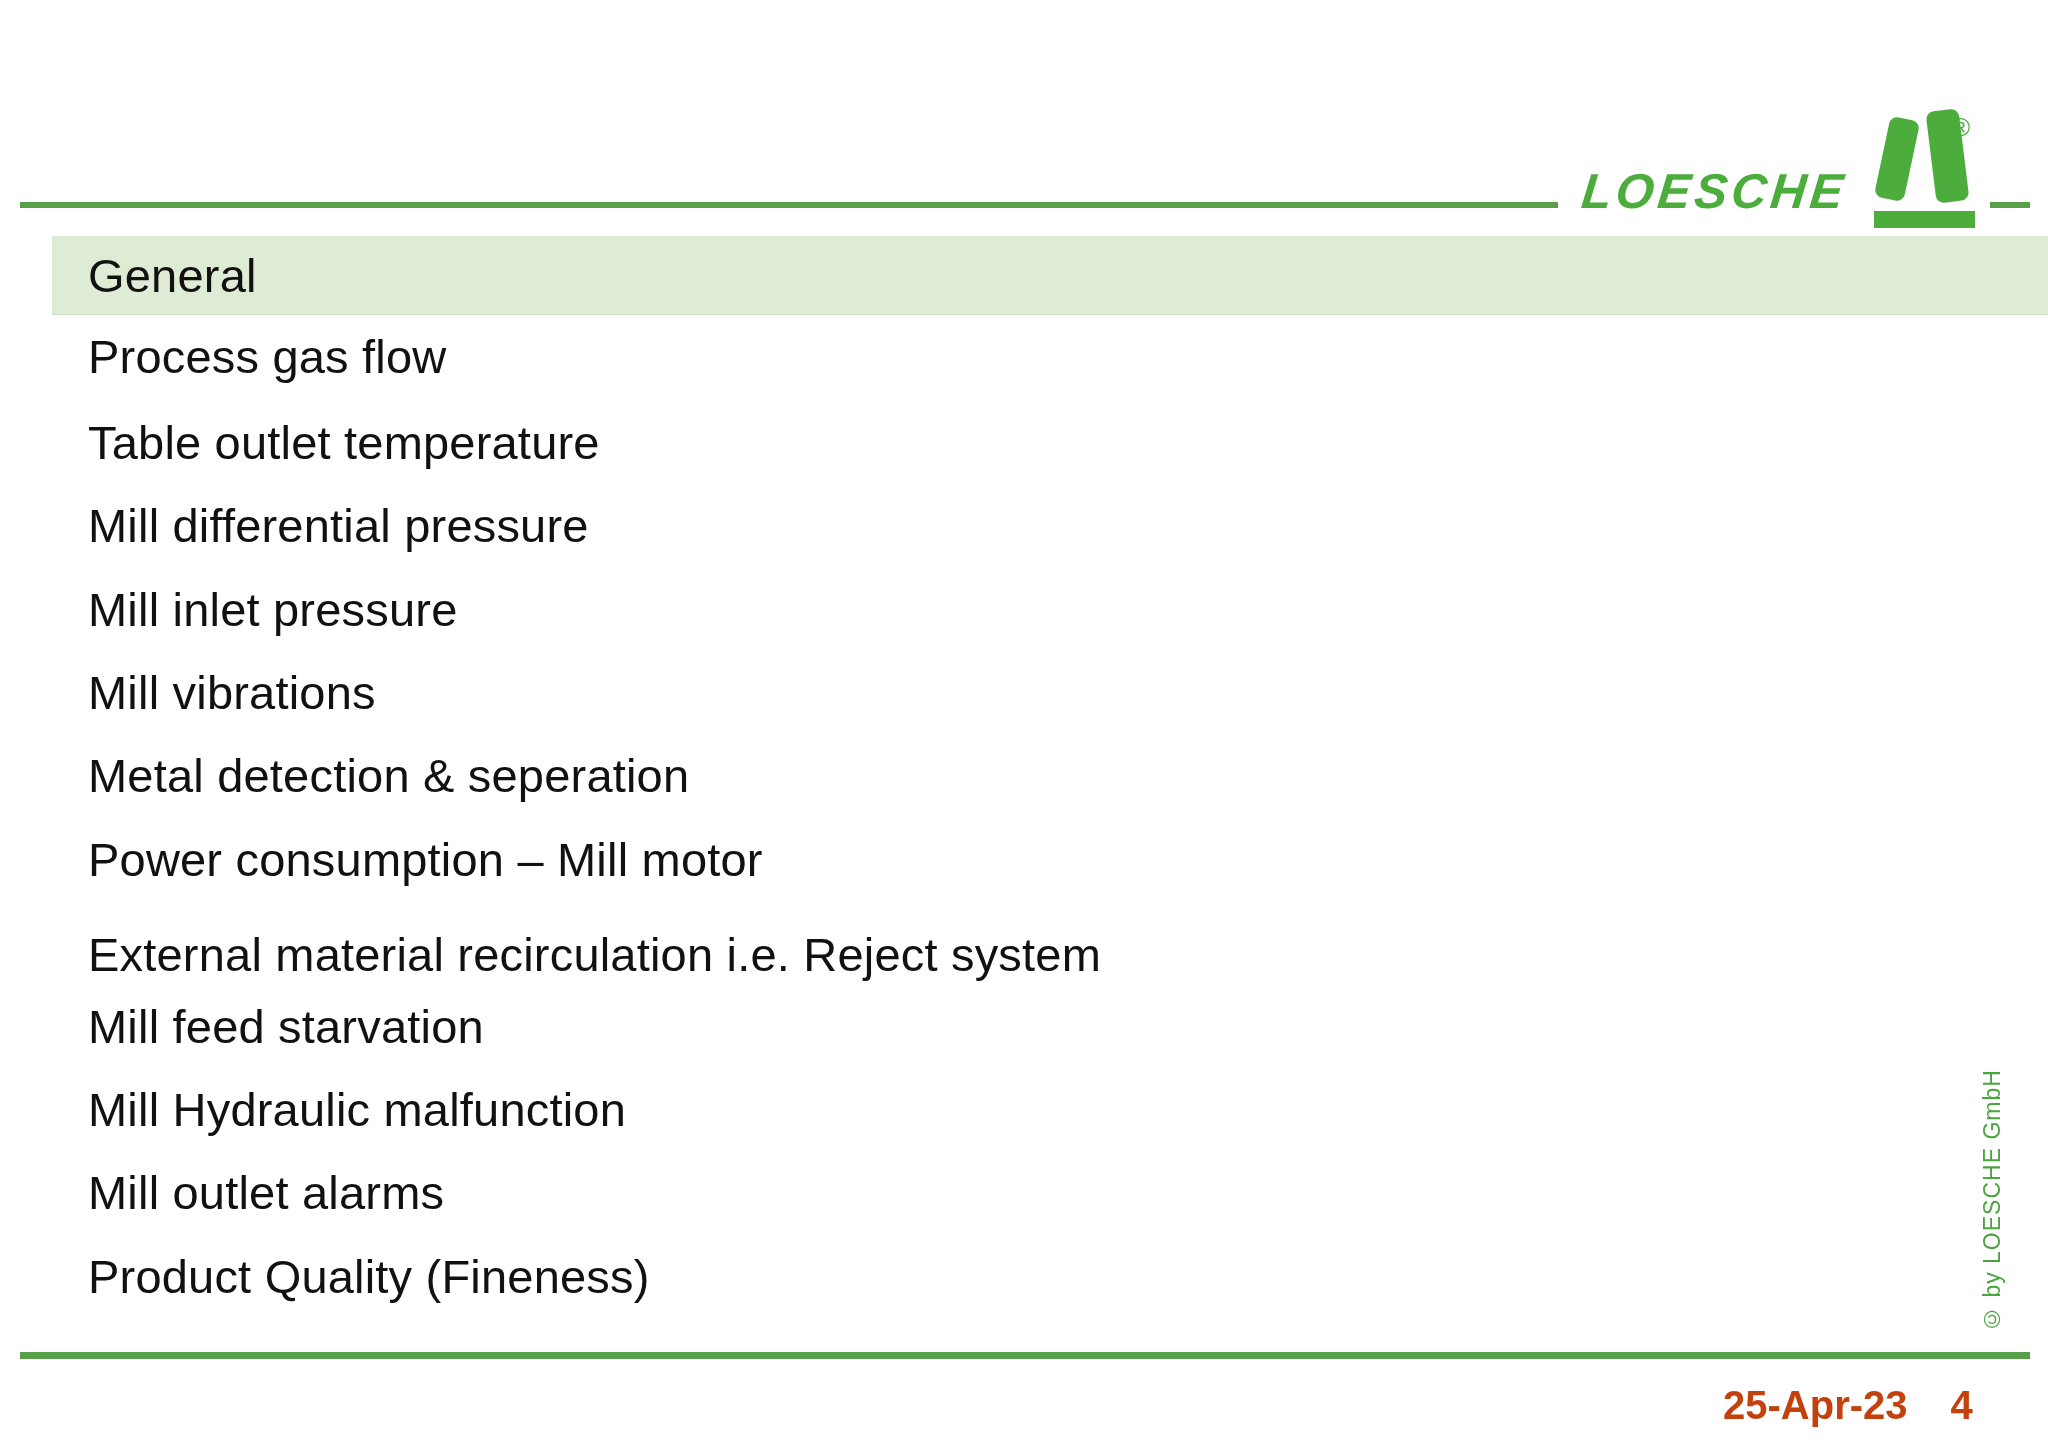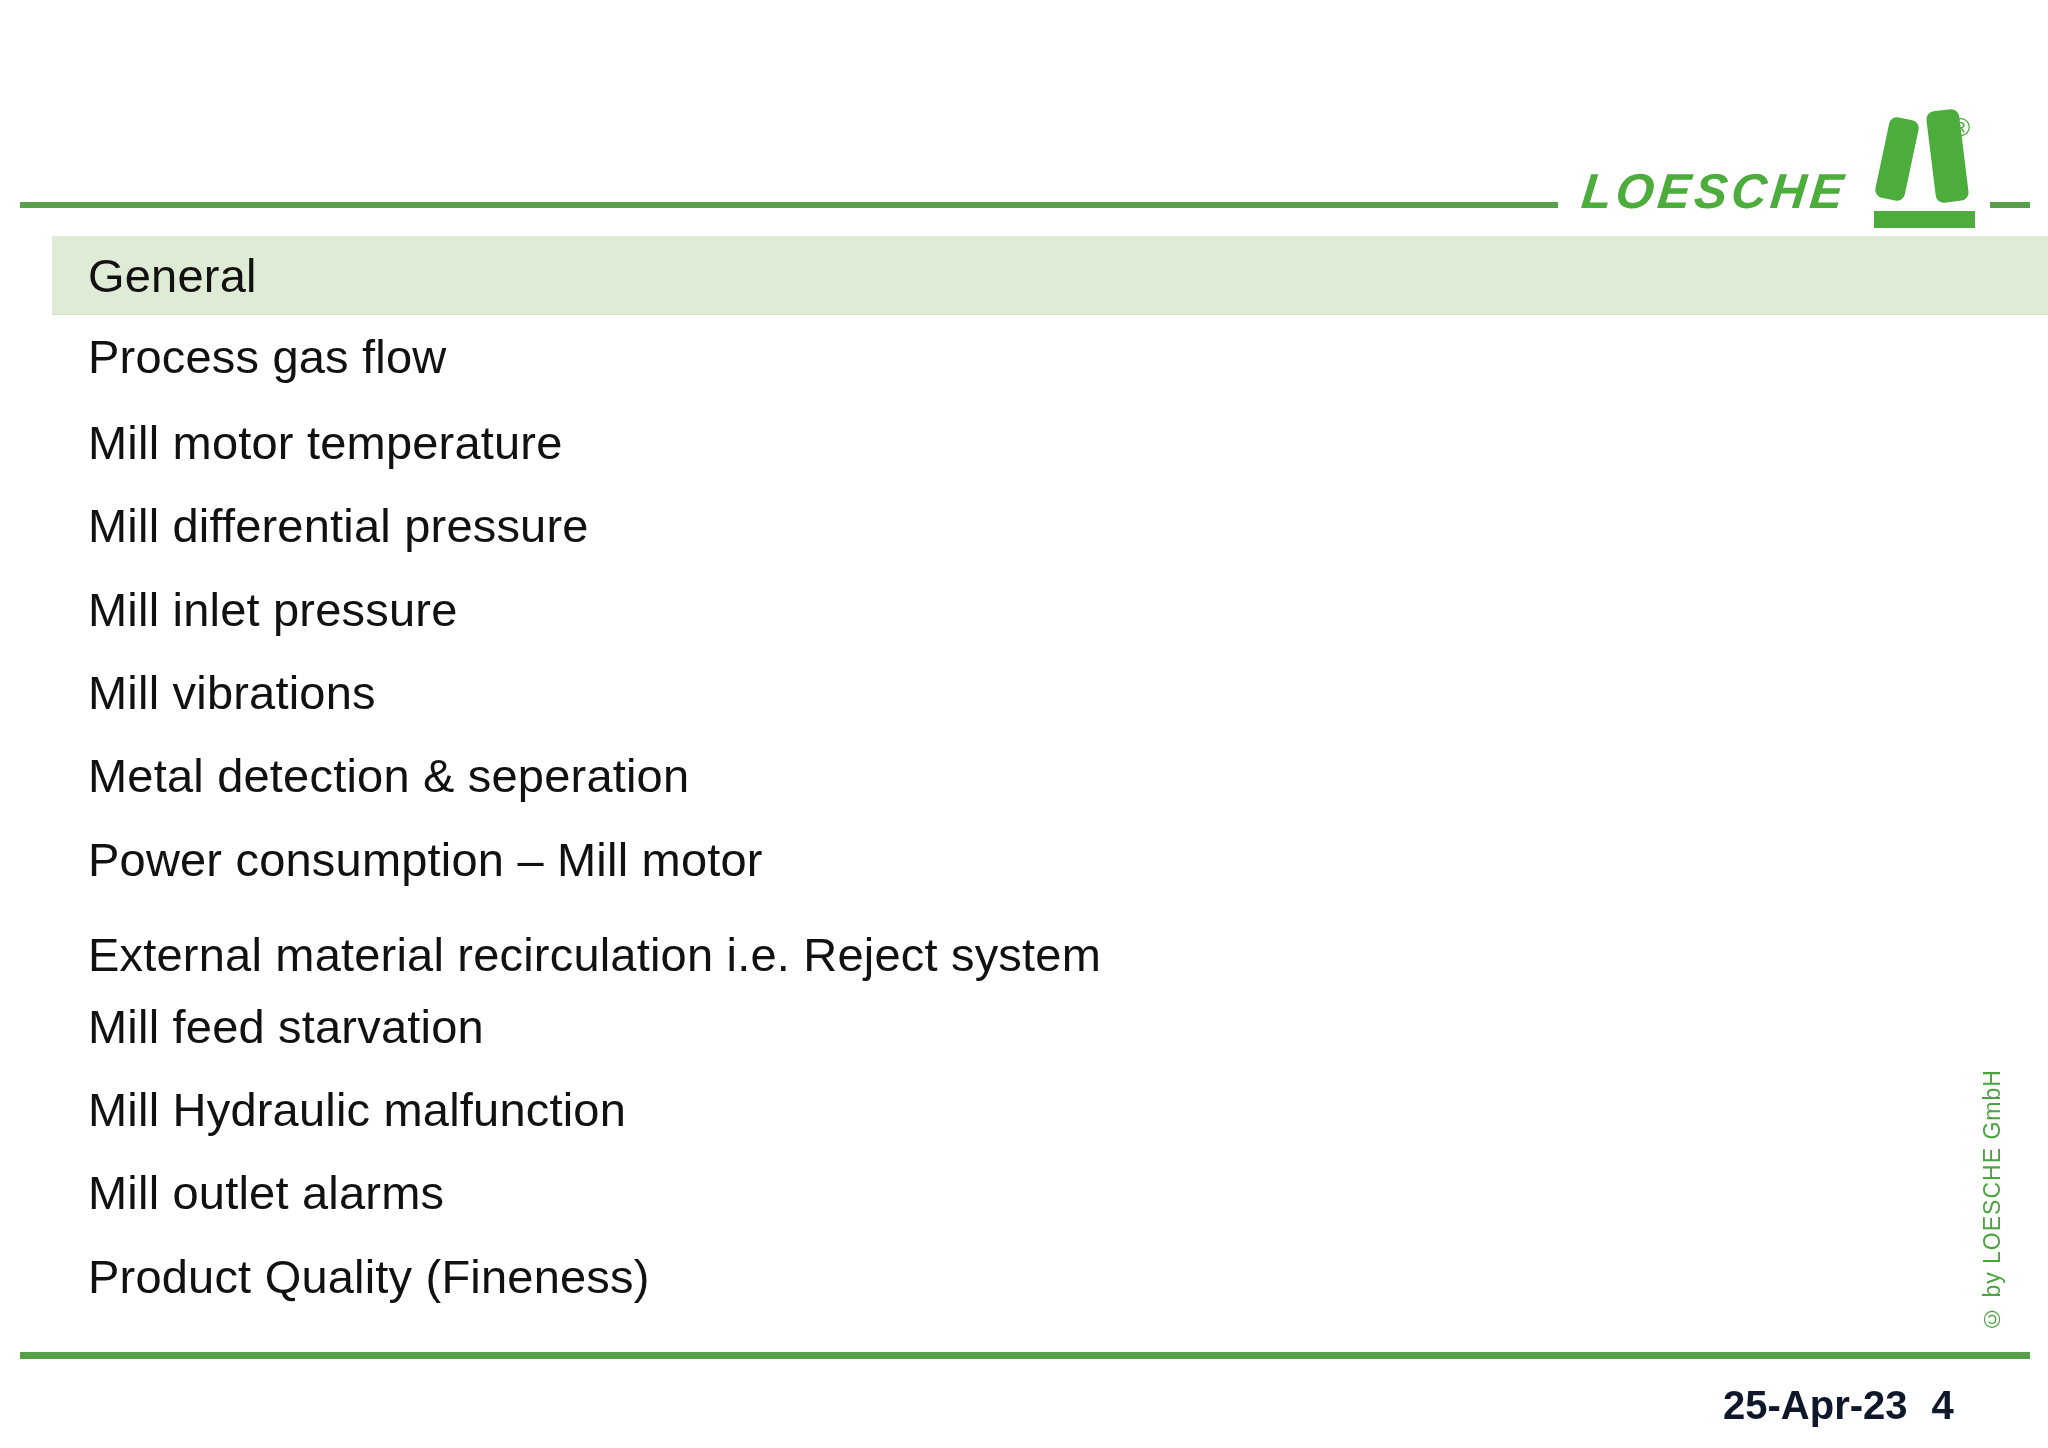--- a/index.html
+++ b/index.html
@@ -47,22 +47,22 @@
     font-size:47px;color:#111111;letter-spacing:0.2px;
   }
   .toc-row.highlighted{
     background:#dfecd5;
     border-bottom:1px solid #cfdec6;
   }
 
   
   .footer{
     position:absolute;left:1723px;top:1385px;
-    display:flex;gap:24px;
-    font-size:40px;font-weight:bold;color:#0f172a;line-height:1;
+    display:flex;gap:43px;
+    font-size:40px;font-weight:bold;color:#c2410c;line-height:1;
   }
 
   
   .vcopy{
     position:absolute;left:1979px;top:1036px;height:296px;width:34px;
     writing-mode:vertical-rl;transform:rotate(180deg);
     font-size:23px;letter-spacing:1px;color:#4aa53e;
     white-space:nowrap;
   }
 </style>
@@ -88,21 +88,21 @@
   </div>
 
   <div id="toc-list">
       <div class="toc-row highlighted" style="top: 236px;">
         <span>General</span>
       </div>
       <div class="toc-row" style="top: 317px;">
         <span>Process gas flow</span>
       </div>
       <div class="toc-row" style="top: 402.8px;">
-        <span>Mill motor temperature</span>
+        <span>Table outlet temperature</span>
       </div>
       <div class="toc-row" style="top: 486.2px;">
         <span>Mill differential pressure</span>
       </div>
       <div class="toc-row" style="top: 569.6px;">
         <span>Mill inlet pressure</span>
       </div>
       <div class="toc-row" style="top: 653px;">
         <span>Mill vibrations</span>
       </div>

